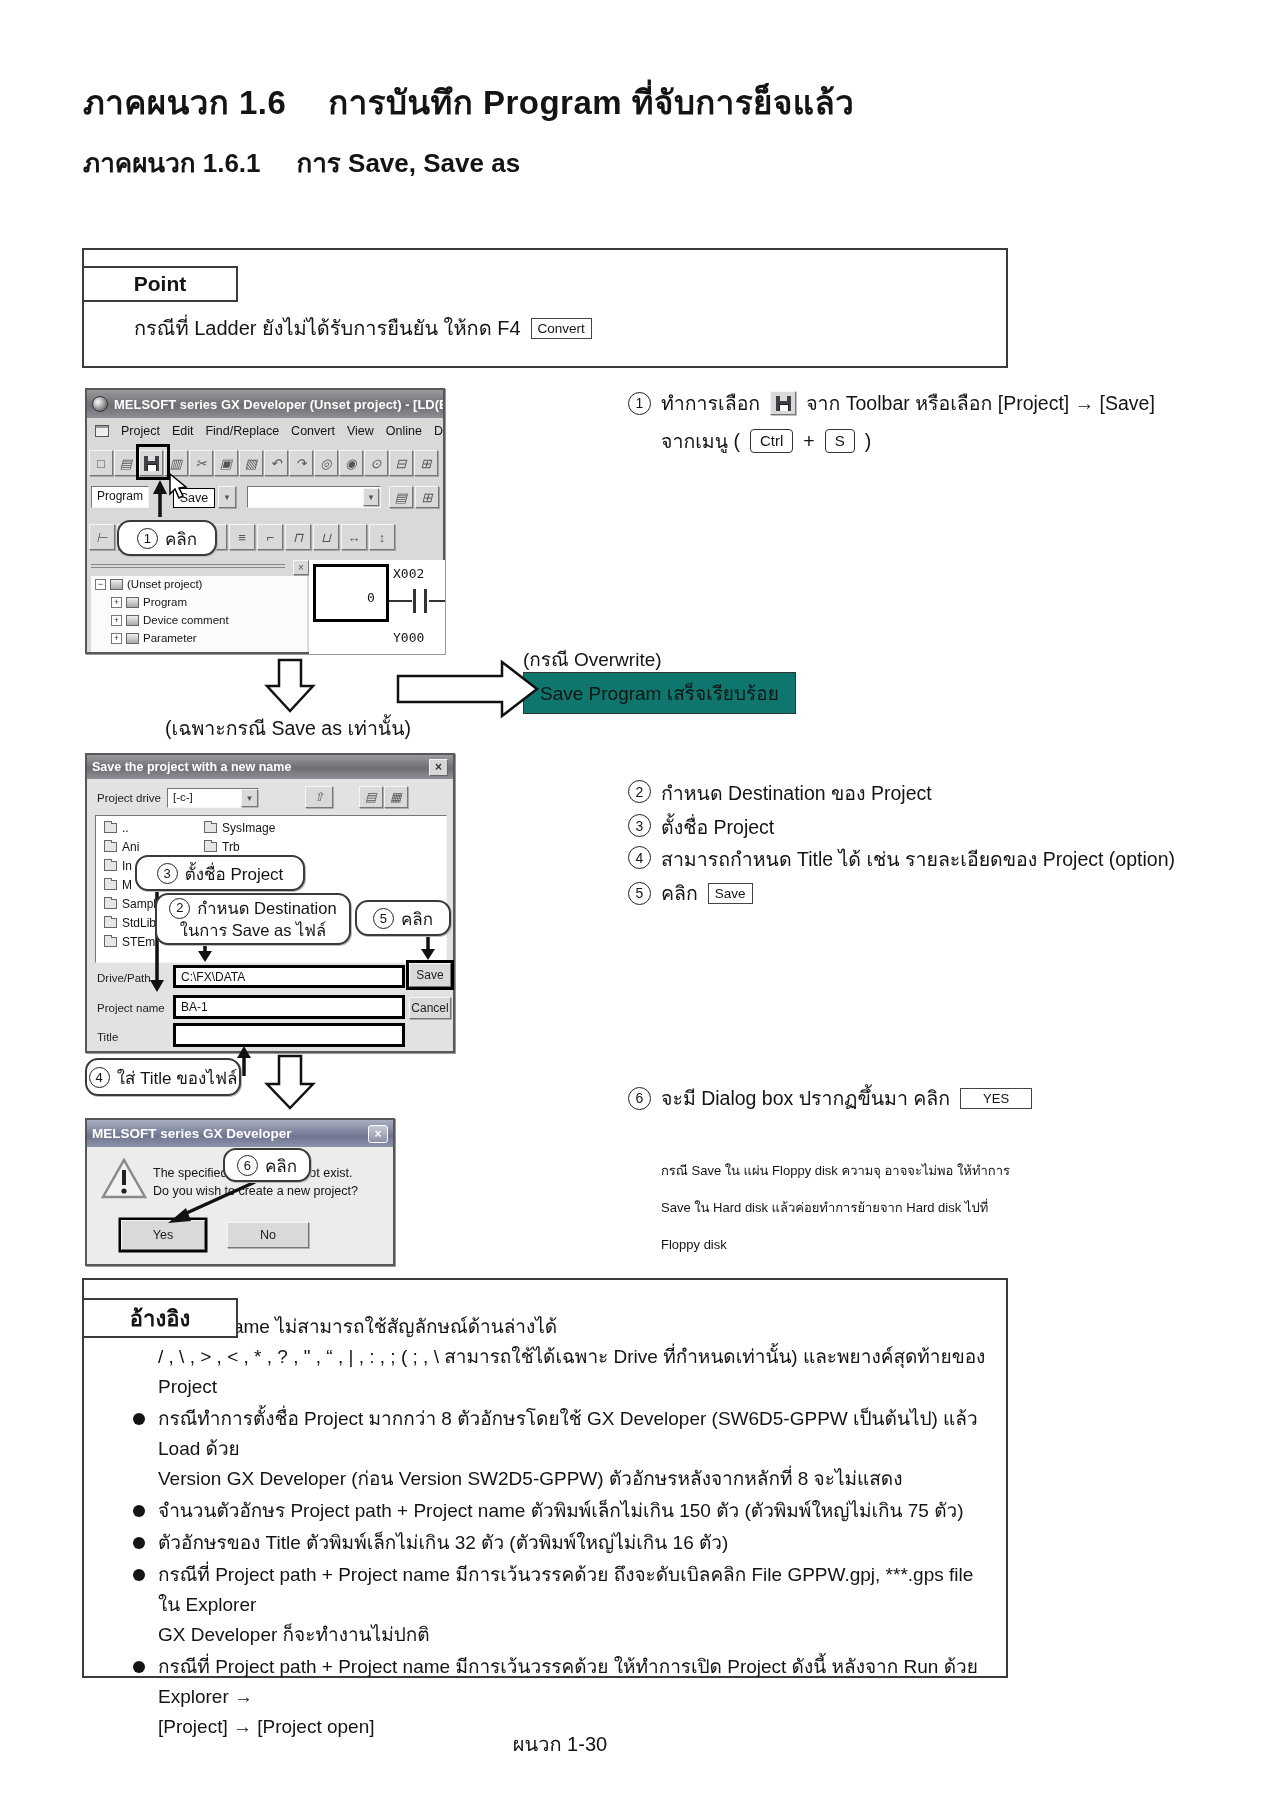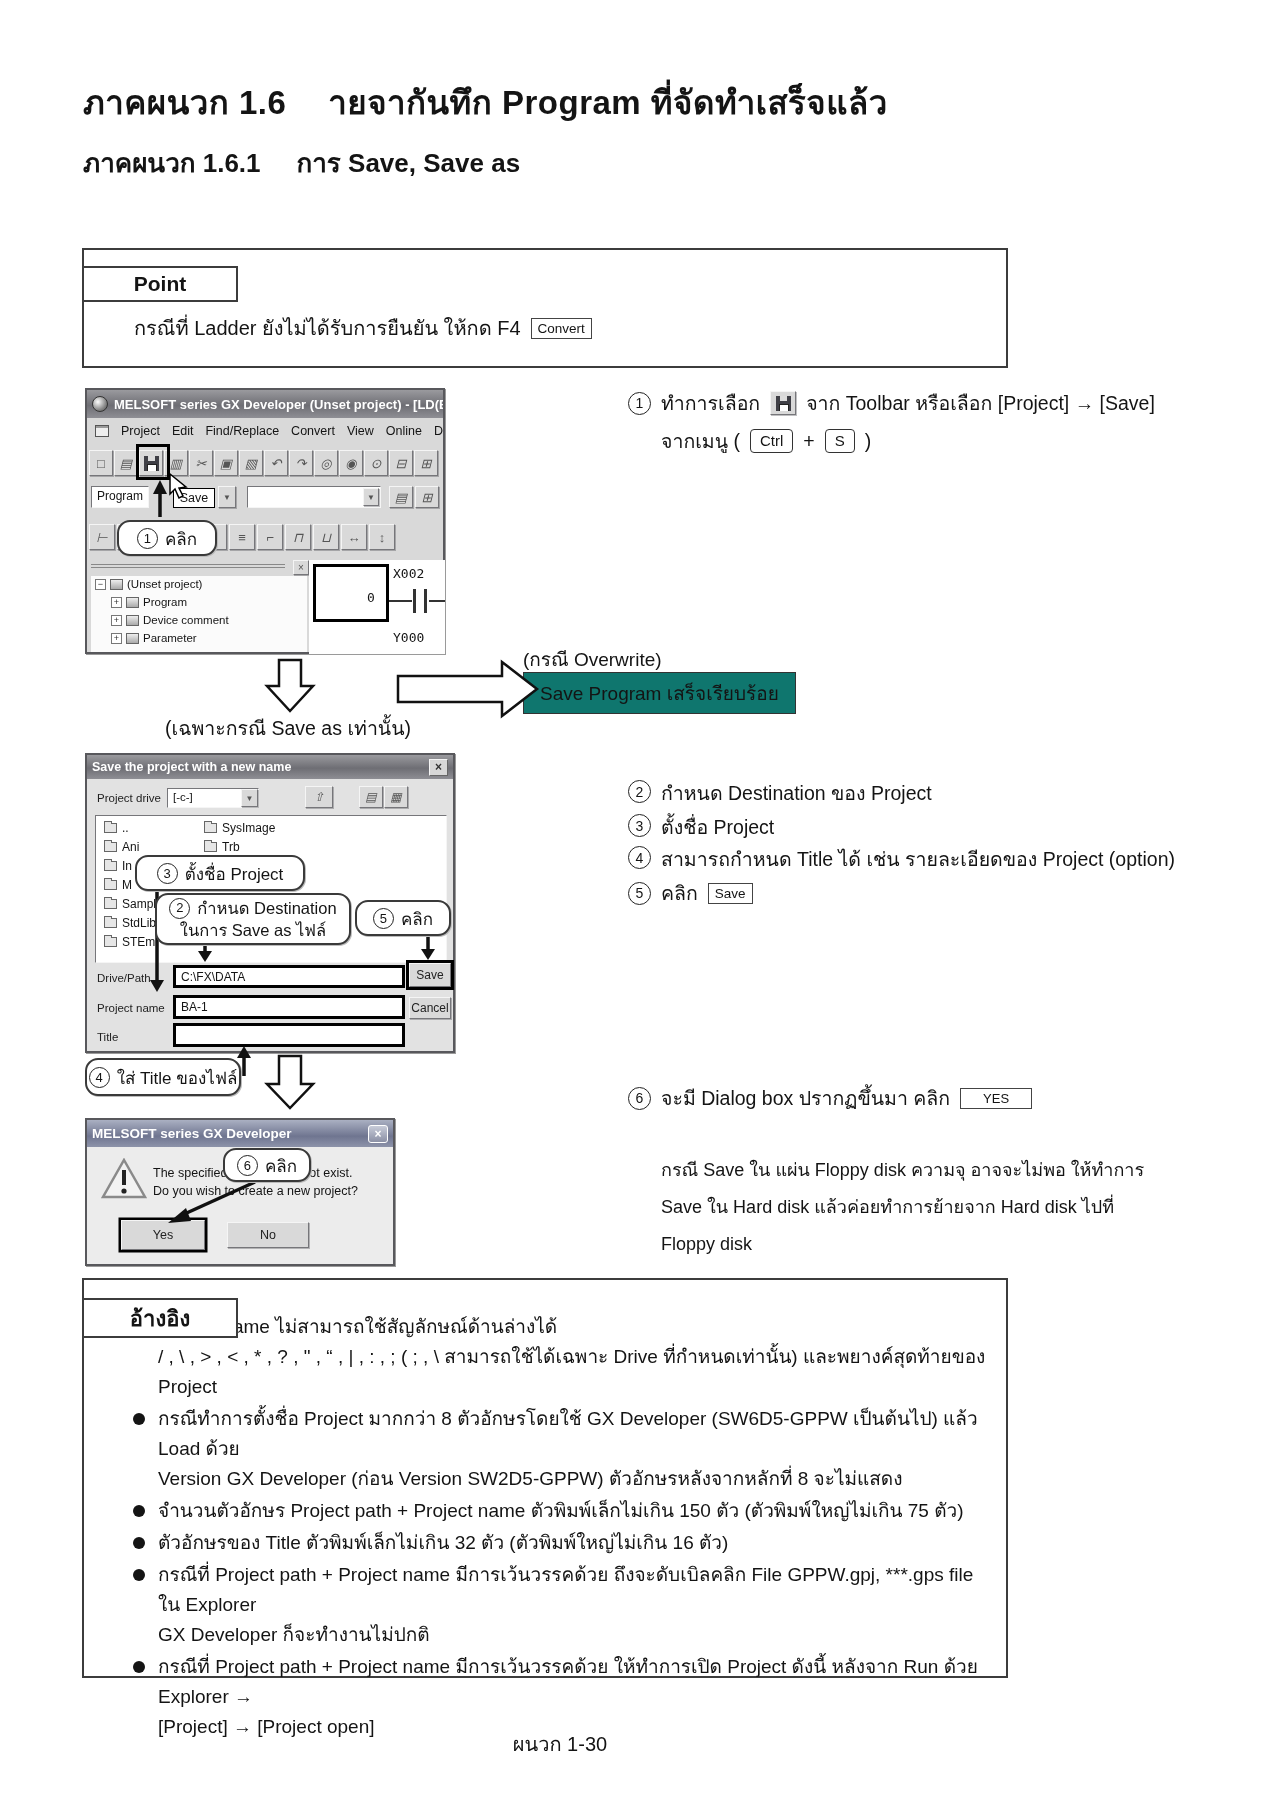--- a/index.html
+++ b/index.html
@@ -71,21 +71,21 @@
   .bullet span { display:block; }
 
   .mono { font-family:"DejaVu Sans Mono",monospace; }
   .overlay { position:absolute; left:0; top:0; z-index:5; pointer-events:none; }
   .footer { position:absolute; left:460px; top:1728px; width:200px; text-align:center; font-size:20px; }
 </style>
 </head>
 <body>
 
 <div class="abs h1">
-  <span>ภาคผนวก 1.6</span><span class="part2">ายจากันทึก Program ที่จัดทำเสร็จแล้ว</span>
+  <span>ภาคผนวก 1.6</span><span class="part2">การบันทึก Program ที่จับการย็จแล้ว</span>
 </div>
 <div class="abs h2">
   <span>ภาคผนวก 1.6.1</span><span class="part2">การ Save, Save as</span>
 </div>
 
 <div class="abs framebox" style="left:82px;top:248px;width:926px;height:120px;"></div>
 <div class="abs frametab" style="left:82px;top:237px;width:156px;height:36px;font-size:21px;">Point</div>
 <div class="abs" style="left:134px;top:312px;display:flex;align-items:center;gap:10px;font-size:20px;z-index:3;">
   <span>กรณีที่ Ladder ยังไม่ได้รับการยืนยัน ให้กด F4</span>
   <span class="kbox">Convert</span>
@@ -390,21 +390,21 @@
 <div class="callout" style="left:223px;top:1148px;width:88px;height:34px;">
   <span class="cnum">6</span>
   <span>คลิก</span>
 </div>
 
 <div class="step" style="left:628px;top:1085px;align-items:center;">
   <span class="cnum">6</span>
   <span>จะมี Dialog box ปรากฏขึ้นมา คลิก</span>
   <span class="kbox" style="width:72px;text-align:center;font-size:13px;">YES</span>
 </div>
-<div class="abs" style="left:661px;top:1152px;font-size:18px;line-height:37px;">
+<div class="abs" style="left:661px;top:1152px;font-size:13px;line-height:37px;">
   <span style="display:block;">กรณี Save ใน แผ่น Floppy disk ความจุ อาจจะไม่พอ ให้ทำการ</span>
   <span style="display:block;">Save ใน Hard disk แล้วค่อยทำการย้ายจาก Hard disk ไปที่</span>
   <span style="display:block;">Floppy disk</span>
 </div>
 
 <div class="abs framebox" style="left:82px;top:1278px;width:926px;height:400px;"></div>
 <div class="abs frametab" style="left:82px;top:1269px;width:156px;height:40px;font-size:22px;">อ้างอิง</div>
 <div class="bullets">
   <div class="bullet">
       <span class="dot"></span>

